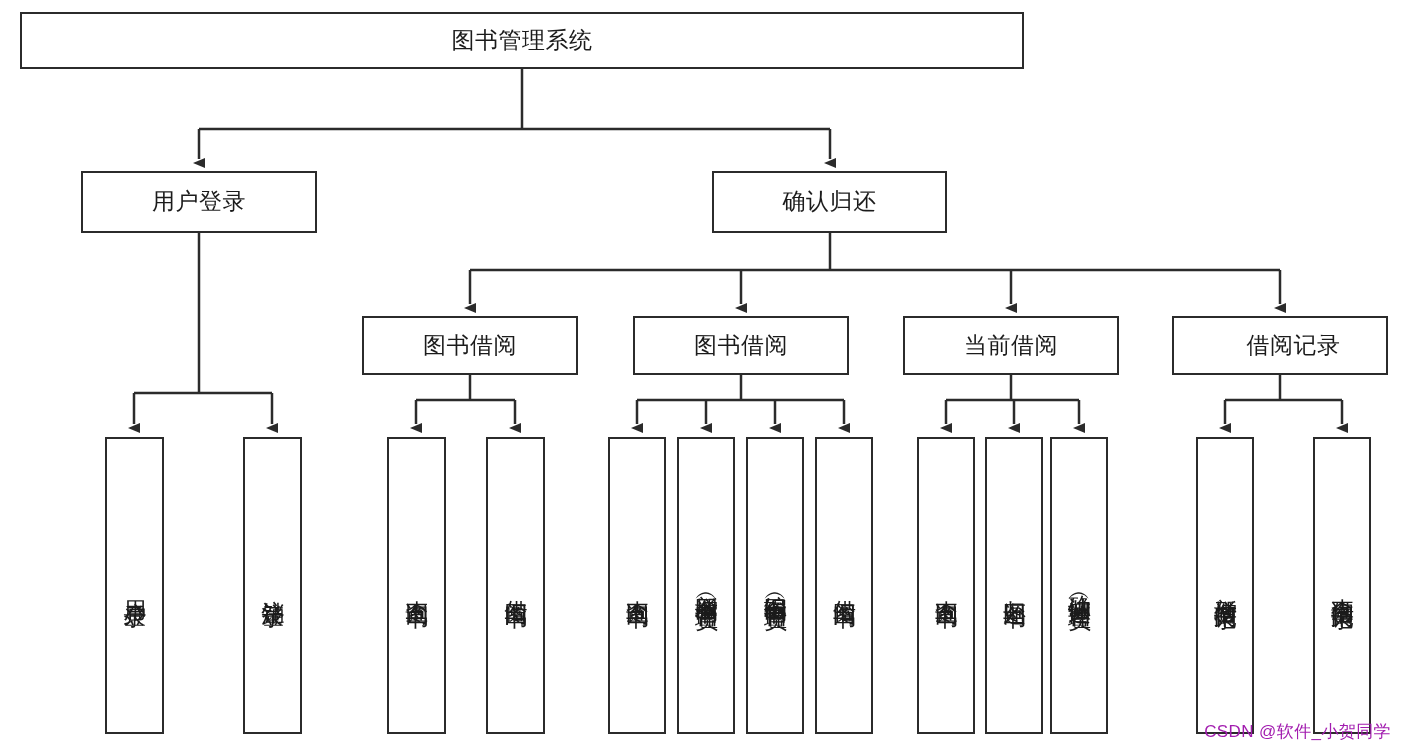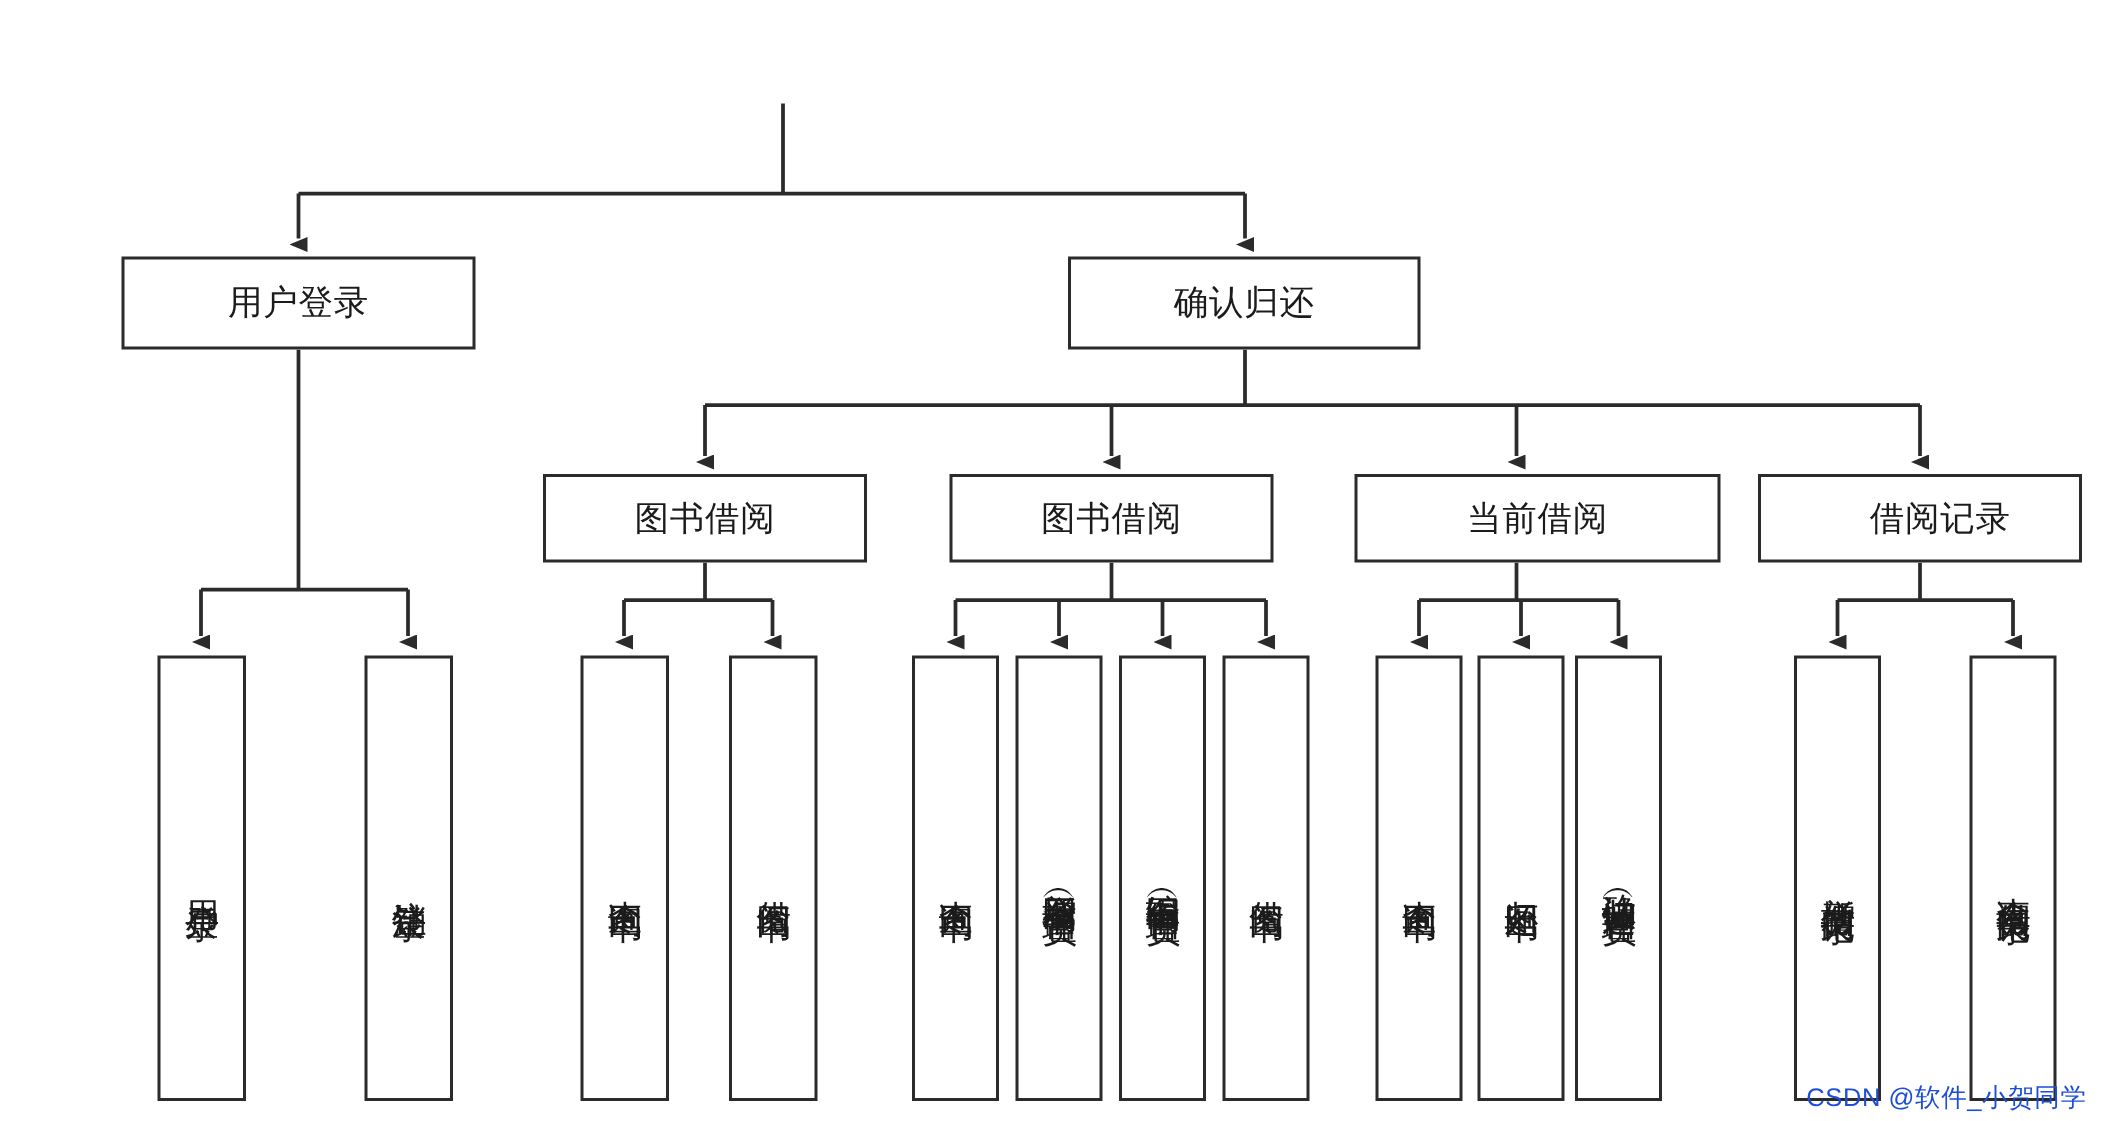--- a/index.html
+++ b/index.html
@@ -54,21 +54,21 @@
     font-size: 23px;
     line-height: 1.12;
     letter-spacing: 2px;
     white-space: nowrap;
   }
   .watermark {
     position: absolute;
     right: 14px;
     bottom: 4px;
     font-size: 17px;
-    color: #1d4ed8;
+    color: #a21caf;
     white-space: nowrap;
     pointer-events: none;
     letter-spacing: 0.4px;
   }
 </style>
 </head>
 <body>
 
 <div id="diagram-root">
 
@@ -118,35 +118,38 @@
       <path d="M1014,400 L1014,424" marker-end="url(#arrow)"></path>
       <path d="M1079,400 L1079,424" marker-end="url(#arrow)"></path>
 
       <path d="M1280,375 L1280,400"></path>
       <path d="M1225,400 L1342,400"></path>
       <path d="M1225,400 L1225,424" marker-end="url(#arrow)"></path>
       <path d="M1342,400 L1342,424" marker-end="url(#arrow)"></path>
     </g>
   </svg>
 
+  <div class="node horizontal" style="left:20px; top:12px; width:1004px; height:57px;">
+    <span class="node-label">图书管理系统</span>
+  </div>
 
   <div class="node horizontal" style="left:81px; top:171px; width:236px; height:62px;">
     <span class="node-label">用户登录</span>
   </div>
   <div class="node horizontal" style="left:712px; top:171px; width:235px; height:62px;">
     <span class="node-label">确认归还</span>
   </div>
 
   <div class="node horizontal" style="left:362px; top:316px; width:216px; height:59px;">
     <span class="node-label">图书借阅</span>
   </div>
   <div class="node horizontal" style="left:633px; top:316px; width:216px; height:59px;align-items:center;">
     <span class="node-label">图书借阅</span>
   </div>
-  <div class="node horizontal" style="left:903px; top:316px; width:244px; height:59px;">
+  <div class="node horizontal" style="left:903px; top:316px; width:216px; height:59px;">
     <span class="node-label">当前借阅</span>
   </div>
   <div class="node horizontal" style="left:1172px; top:316px; width:216px; height:59px;padding-left:27px;">
     <span class="node-label">借阅记录</span>
   </div>
 
   <div class="node vertical" style="left:105px; top:437px; width:59px; height:297px;">
     <span class="node-label">用户登录</span>
   </div>
   <div class="node vertical" style="left:243px; top:437px; width:59px; height:297px;">

